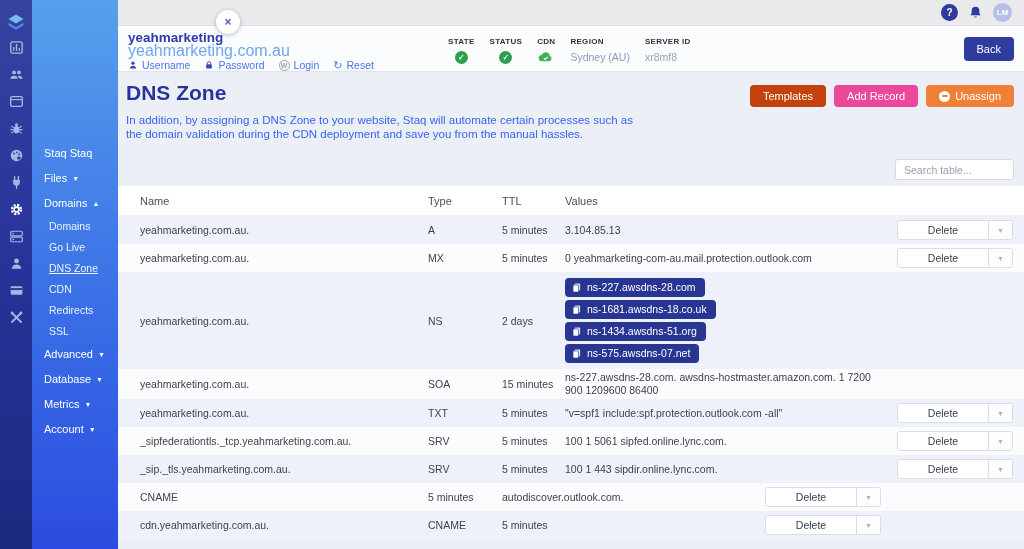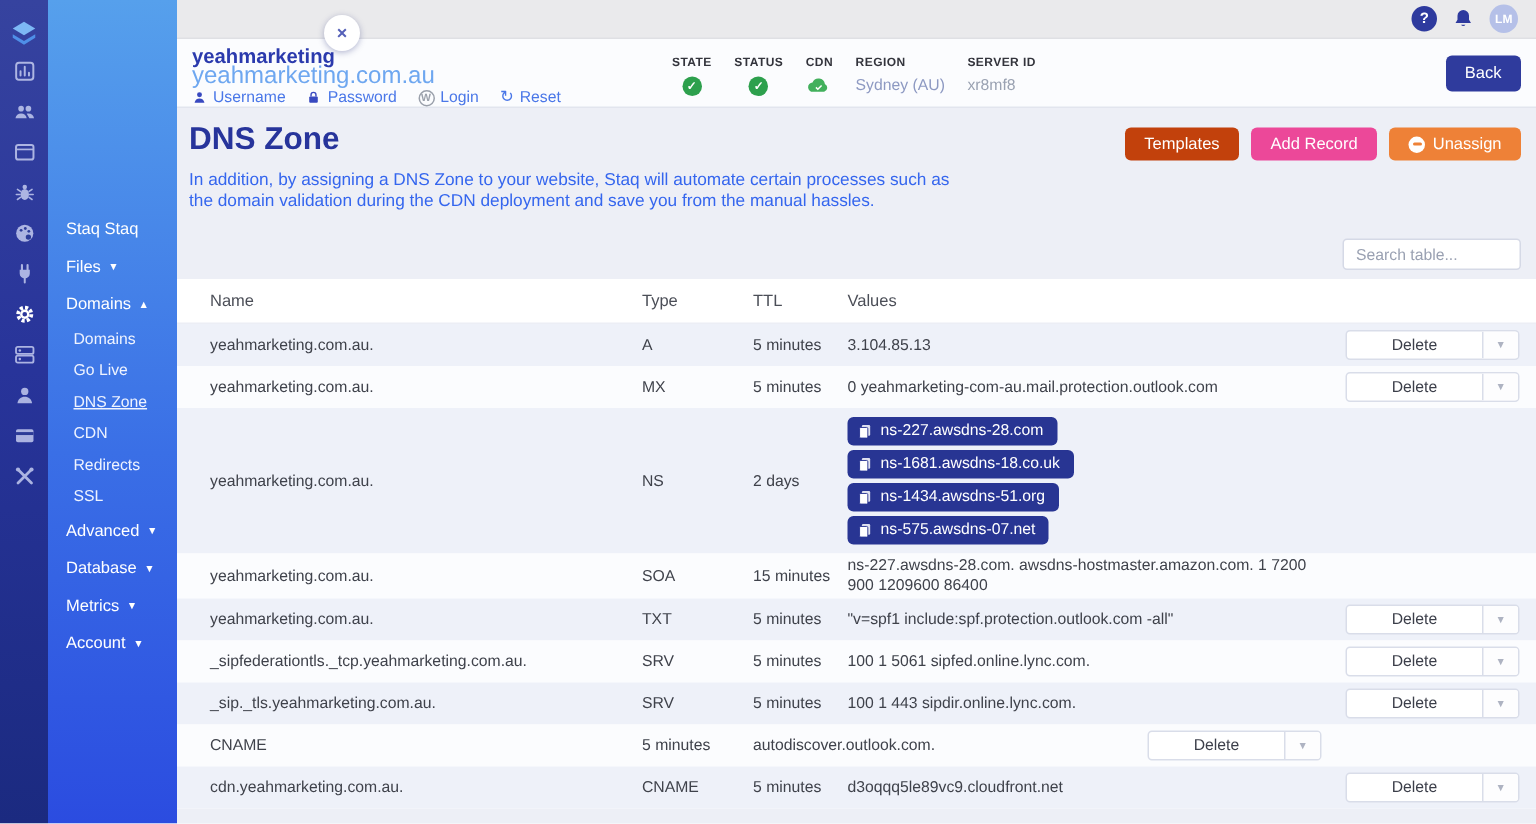--- a/index.html
+++ b/index.html
@@ -480,21 +480,20 @@
                 <div class="del-btn">
                   <span class="del-label">Delete</span>
                   <span class="del-caret">▼</span>
                 </div>
               </div>
             </div>
             <div class="trow odd">
               <div class="cell cell-name">cdn.yeahmarketing.com.au.</div>
               <div class="cell">CNAME</div>
               <div class="cell">5 minutes</div>
-              <div class="cell cell-values">d3oqqq5le89vc9.cloudfront.net</div>
               <div class="cell cell-action">
                 <div class="del-btn">
                   <span class="del-label">Delete</span>
                   <span class="del-caret">▼</span>
                 </div>
               </div>
             </div>
           </div>
       </div>
     </main>

